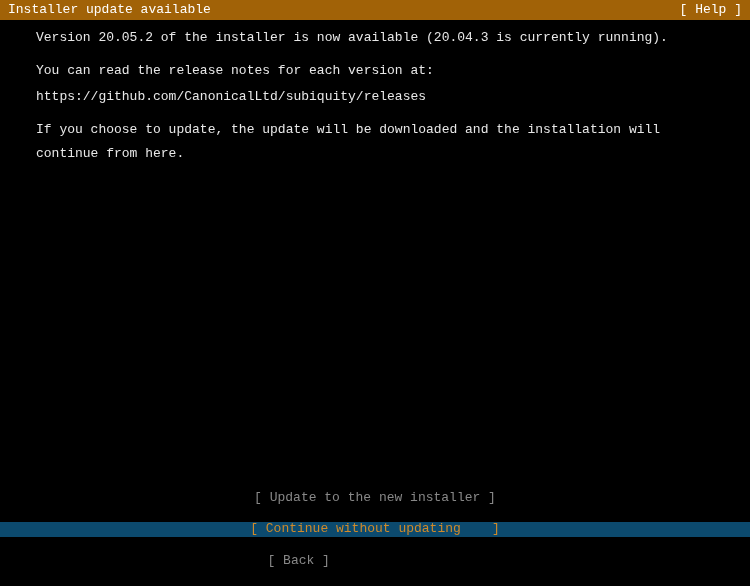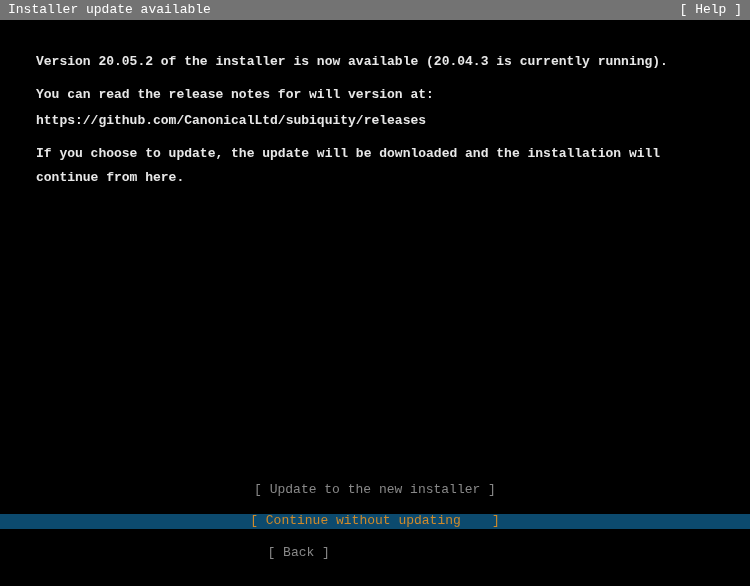--- a/index.html
+++ b/index.html
@@ -7,36 +7,35 @@
       padding: 0;
       width: 750px;
       height: 586px;
       background: #000000;
       font-family: "Courier New", Courier, monospace;
       font-size: 13px;
       color: #e8e8e8;
       overflow: hidden;
     }
     .header {
-      background: #737373;
+      background: #a16207;
       color: #ffffff;
       height: 20px;
       line-height: 20px;
       padding: 0 8px;
       display: flex;
       justify-content: space-between;
       font-size: 13px;
     }
     .header span {
       white-space: pre;
     }
     .content {
-      padding: 28px 36px;
+      padding: 4px 36px;
       line-height: 1.8;
-      font-weight: bold;
     }
     .line {
       margin: 2px 0;
       white-space: pre-wrap;
     }
     .url {
       text-align: left;
       margin: 2px 0;
     }
     .spacer {
@@ -68,36 +67,36 @@
     }
     .button-selected::before { content: "[ "; }
     .button-selected::after { content: " ]"; }
     .button-back {
       color: #888888;
       text-align: left;
       display: inline-block;
     }
     .button-row {
       width: 215px;
-      margin: 12px auto;
+      margin: 4px auto;
       text-align: left;
     }
   </style>
 </head>
 <body>
 
 <div class="header">
   <span>Installer update available</span>
   <span>[ Help ]</span>
 </div>
 
 <div class="content">
   <div class="line">Version 20.05.2 of the installer is now available (20.04.3 is currently running).</div>
   <div class="spacer"></div>
-  <div class="line">You can read the release notes for will version at:</div>
+  <div class="line">You can read the release notes for each version at:</div>
   <div class="url">https://github.com/CanonicalLtd/subiquity/releases</div>
   <div class="spacer"></div>
   <div class="line">If you choose to update, the update will be downloaded and the installation will continue from here.</div>
 </div>
 
 <div class="footer">
   <div class="button button-normal">Update to the new installer</div>
   <div class="button button-selected">Continue without updating   </div>
   <div class="button-row">
     <span class="button-back">[ Back                        ]</span>

